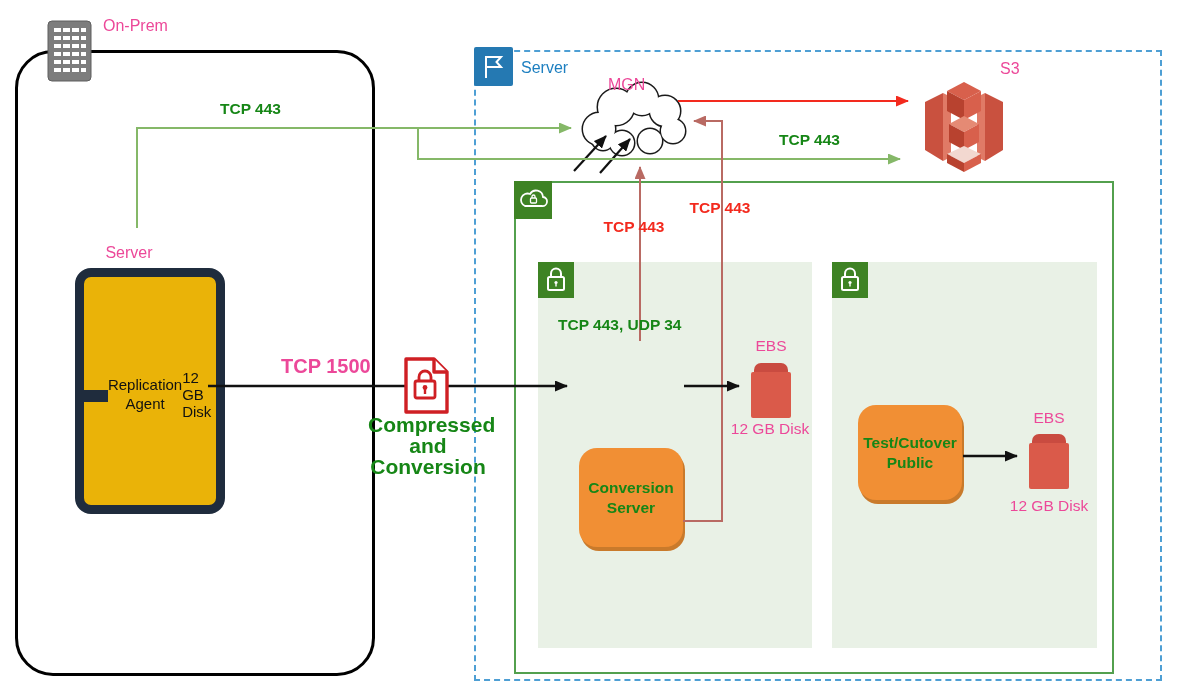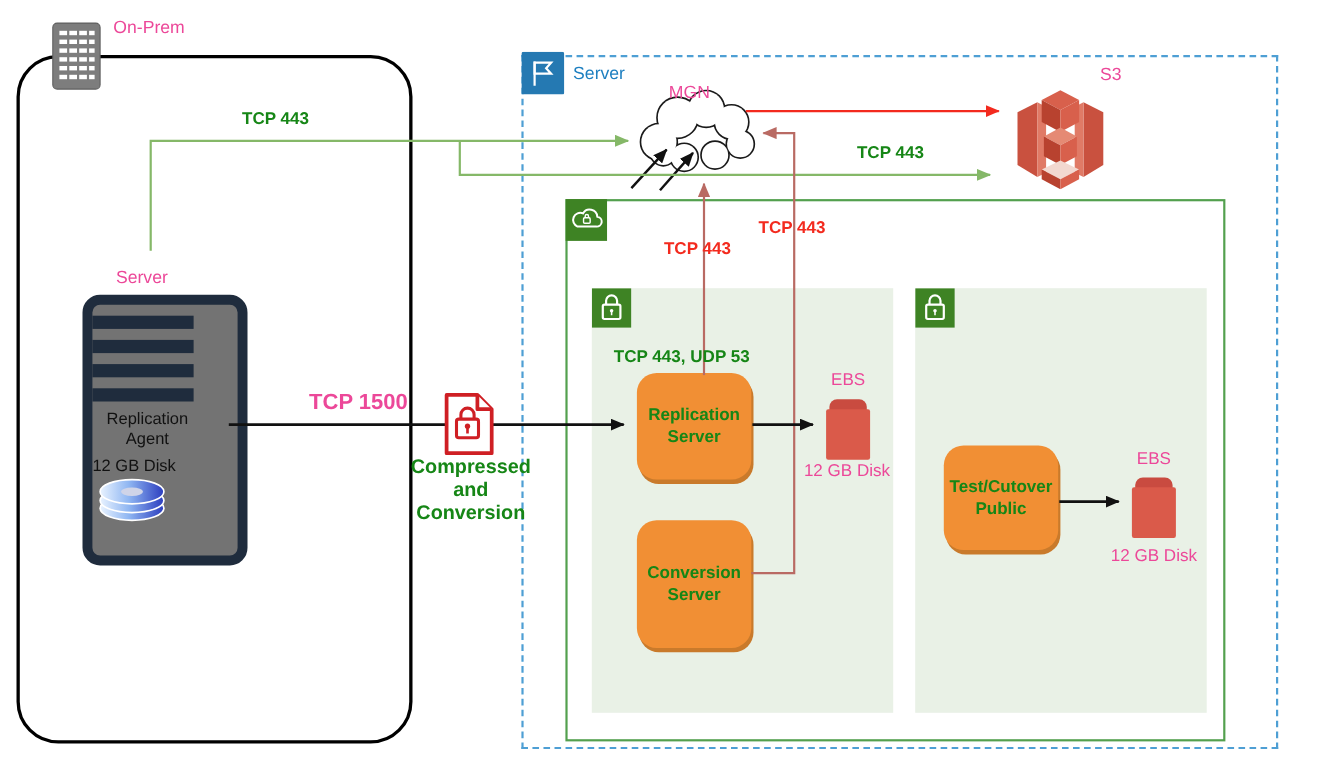--- a/index.html
+++ b/index.html
@@ -20,22 +20,22 @@
   .vpc-box{position:absolute;left:514px;top:181px;width:596px;height:489px;
     border:2px solid #53a04e;background:#fff;z-index:1;}
   .subnet{position:absolute;top:262px;height:386px;background:#e9f1e6;z-index:1;}
   .subnet-a{left:538px;width:274px;}
   .subnet-b{left:832px;width:265px;}
 
   .corner-icon{position:absolute;z-index:4;display:block;}
 
   
   .server-tower{position:absolute;left:75px;top:268px;width:132px;height:228px;
-    border:9px solid #1f2c3d;border-radius:16px;background:#737373;z-index:2;
-    display:flex;flex-direction:column;}
+    border:9px solid #1f2c3d;border-radius:16px;background:#eab308;z-index:2;
+    display:flex;flex-direction:row;align-items:center;}
   .server-bar{width:92px;height:12px;background:#1f2c3d;margin-top:10px;}
   .server-text{font-size:15px;color:#111;text-align:center;line-height:19px;margin-top:6px;}
   .server-disk-label{font-size:15px;color:#111;margin-top:6px;}
 
   
   .server-box{position:absolute;width:104px;background:#f18f34;border-radius:18px;
     box-shadow:2px 4px 0 0 #c97a2b;z-index:2;display:flex;align-items:center;justify-content:center;
     color:#168616;font-weight:bold;font-size:15.5px;text-align:center;line-height:20px;padding:0 4px;box-sizing:border-box;}
 
   
@@ -224,56 +224,53 @@
 
   <svg class="corner-icon z4" style="left:402px;top:356px;" width="48" height="59">
     <path d="M4,3 h28 l13,13 v40 h-41 z" fill="#ffffff" stroke="#cf1f24" stroke-width="3.4" stroke-linejoin="round"></path>
     <path d="M32,3 v13 h13" fill="#ffffff" stroke="#cf1f24" stroke-width="3.4" stroke-linejoin="round"></path>
     <rect x="13" y="25" width="20" height="17" rx="2" fill="none" stroke="#cf1f24" stroke-width="2.8"></rect>
     <path d="M17,25 v-4 a6 6 0 0 1 12 0 v4" fill="none" stroke="#cf1f24" stroke-width="2.8"></path>
     <circle cx="23" cy="31.5" r="2.4" fill="#cf1f24"></circle>
       <line x1="23" y1="33" x2="23" y2="38" stroke="#cf1f24" stroke-width="2.4"></line>
   </svg>
 
-  <div class="server-box" style="left:579px;top:339px;height:97px;">
-    <span style="white-space:normal;">Replication Server</span>
-  </div>
-  <div class="server-box" style="left:579px;top:473px;height:116px;">
+  <div class="server-box" style="left:579px;top:448px;height:99px;">
     <span style="white-space:normal;">Conversion Server</span>
   </div>
   <div class="server-box" style="left:858px;top:405px;height:95px;">
     <span style="white-space:normal;">Test/Cutover Public</span>
   </div>
 
   <div class="ebs-icon" style="left:751px;top:363px;">
     <div class="ebs-lid"></div>
       <div class="ebs-body"></div>
   </div>
   <div class="ebs-icon" style="left:1029px;top:434px;">
     <div class="ebs-lid"></div>
       <div class="ebs-body"></div>
   </div>
 
   <div class="lbl green-t z5" style="left:220px;top:100px;font-size:15.5px;">TCP 443</div>
   <div class="lbl green-t z5" style="left:779px;top:131px;font-size:15.5px;">TCP 443</div>
   <div class="lbl z5" style="left:281px;top:355px;font-size:20px;font-weight:bold;">TCP 1500</div>
 
-  <div class="lbl green-t z5 center" style="left:368px;top:414px;width:120px;font-size:18px;line-height:21px;">
+  <div class="lbl green-t z5 center" style="left:368px;top:414px;width:120px;font-size:21px;line-height:21px;">
     <div>Compressed</div>
     <div>and</div>
     <div>Conversion</div>
   </div>
 
   <div class="lbl z5" style="left:608px;top:60px;font-size:16px;margin-top:16px;">MGN</div>
   <div class="lbl z5" style="left:1000px;top:60px;font-size:16px;">S3</div>
 
   <div class="lbl red-t z5 center" style="left:596px;top:218px;width:76px;font-size:15.5px;">TCP 443</div>
   <div class="lbl red-t z5 center" style="left:682px;top:199px;width:76px;font-size:15.5px;">TCP 443</div>
 
-  <div class="lbl green-t z5" style="left:558px;top:316px;font-size:15.5px;">TCP 443, UDP 53</div>
+  <div class="lbl green-t z5" style="left:558px;top:316px;font-size:15.5px;">TCP 443, UDP 34</div>
 
   <div class="lbl z5 center" style="left:750px;top:337px;width:42px;font-size:15.5px;">EBS</div>
   <div class="lbl z5 center" style="left:722px;top:420px;width:96px;font-size:15.5px;">12 GB Disk</div>
 
   <div class="lbl z5 center" style="left:1028px;top:409px;width:42px;font-size:15.5px;">EBS</div>
   <div class="lbl z5 center" style="left:1001px;top:497px;width:96px;font-size:15.5px;">12 GB Disk</div>
 
 </div>
 
 </body></html>

